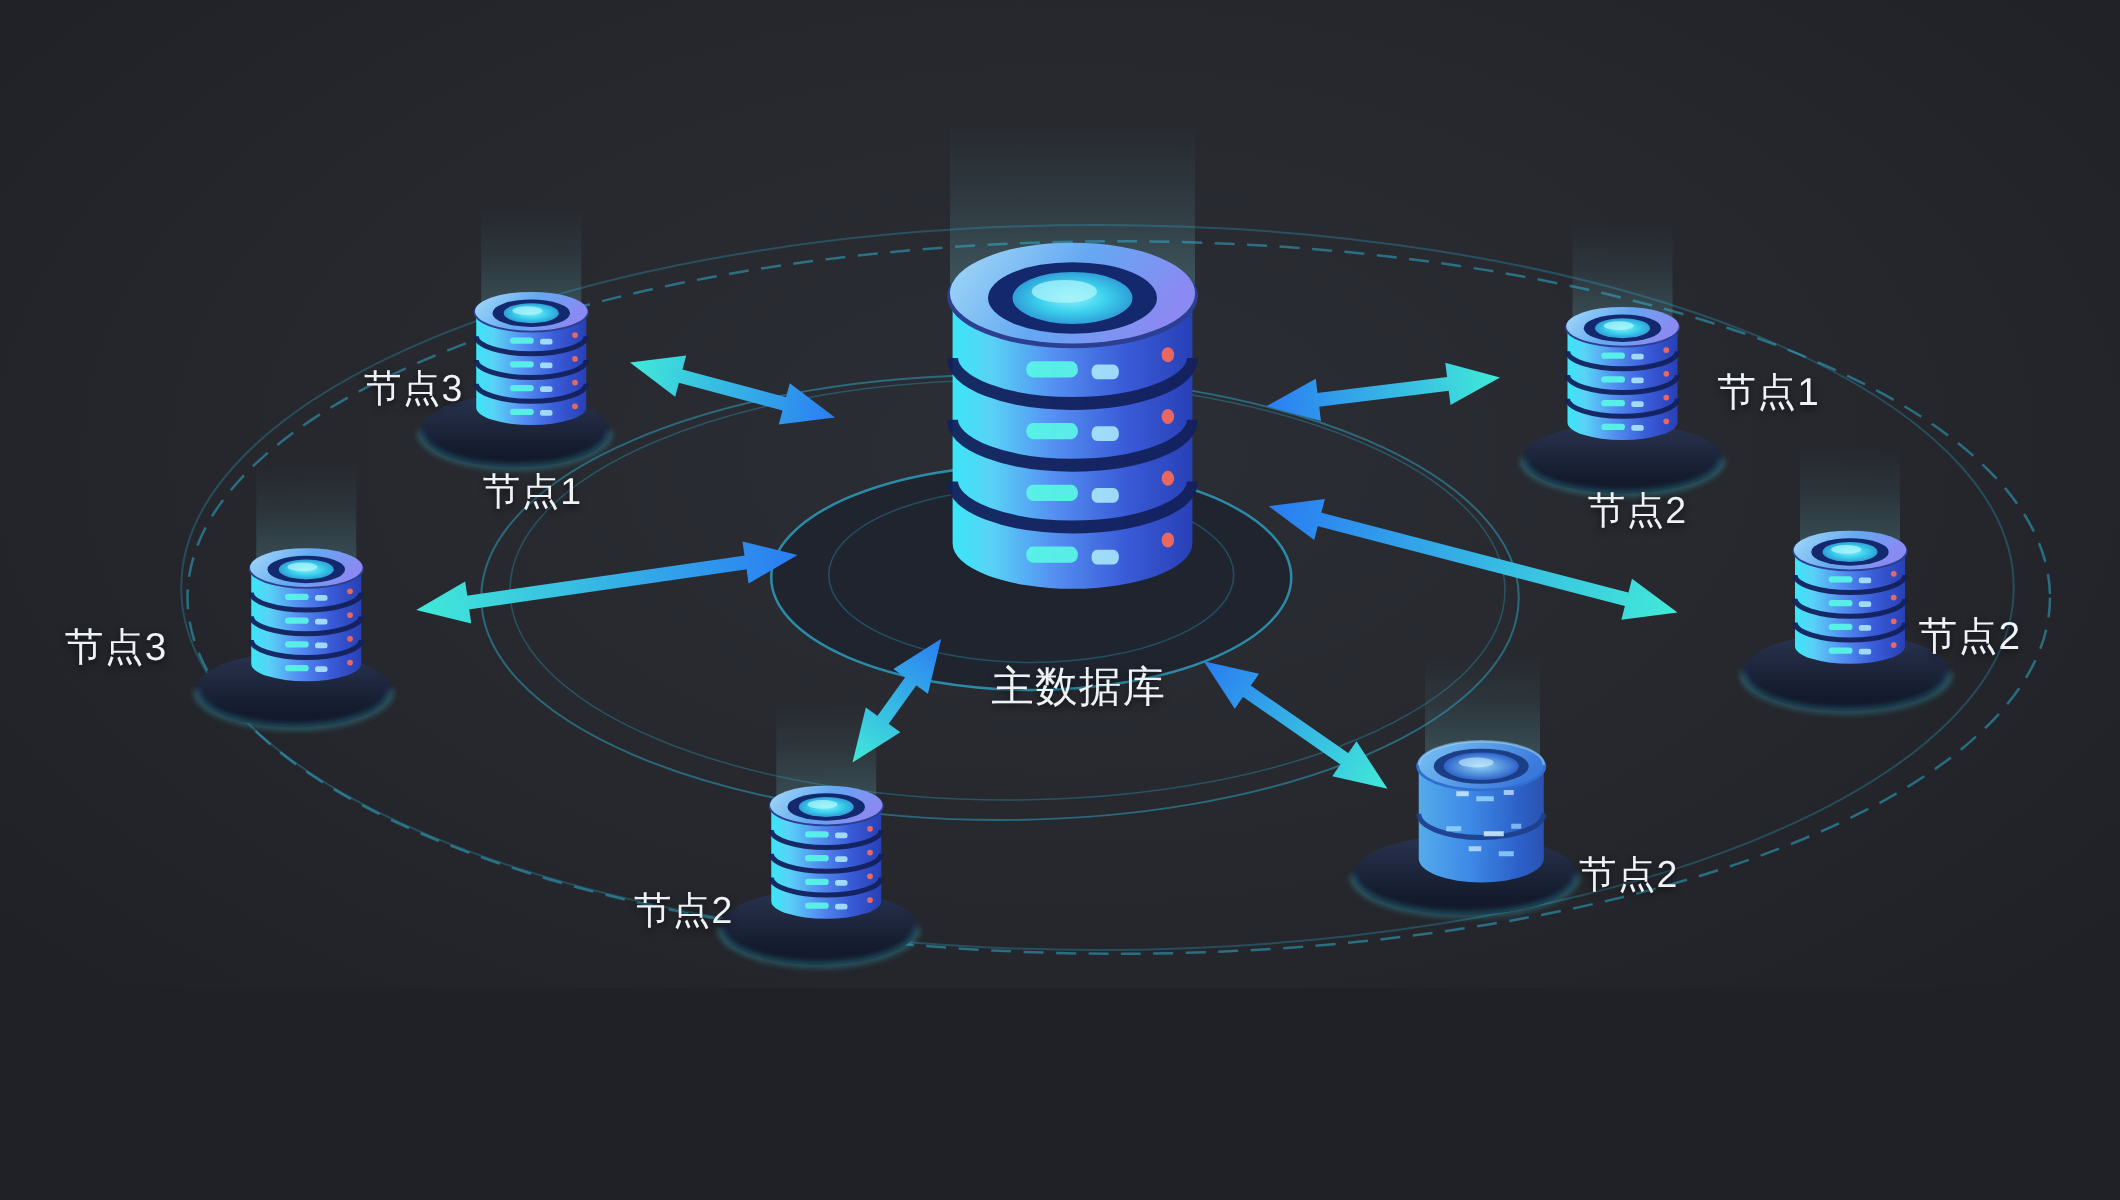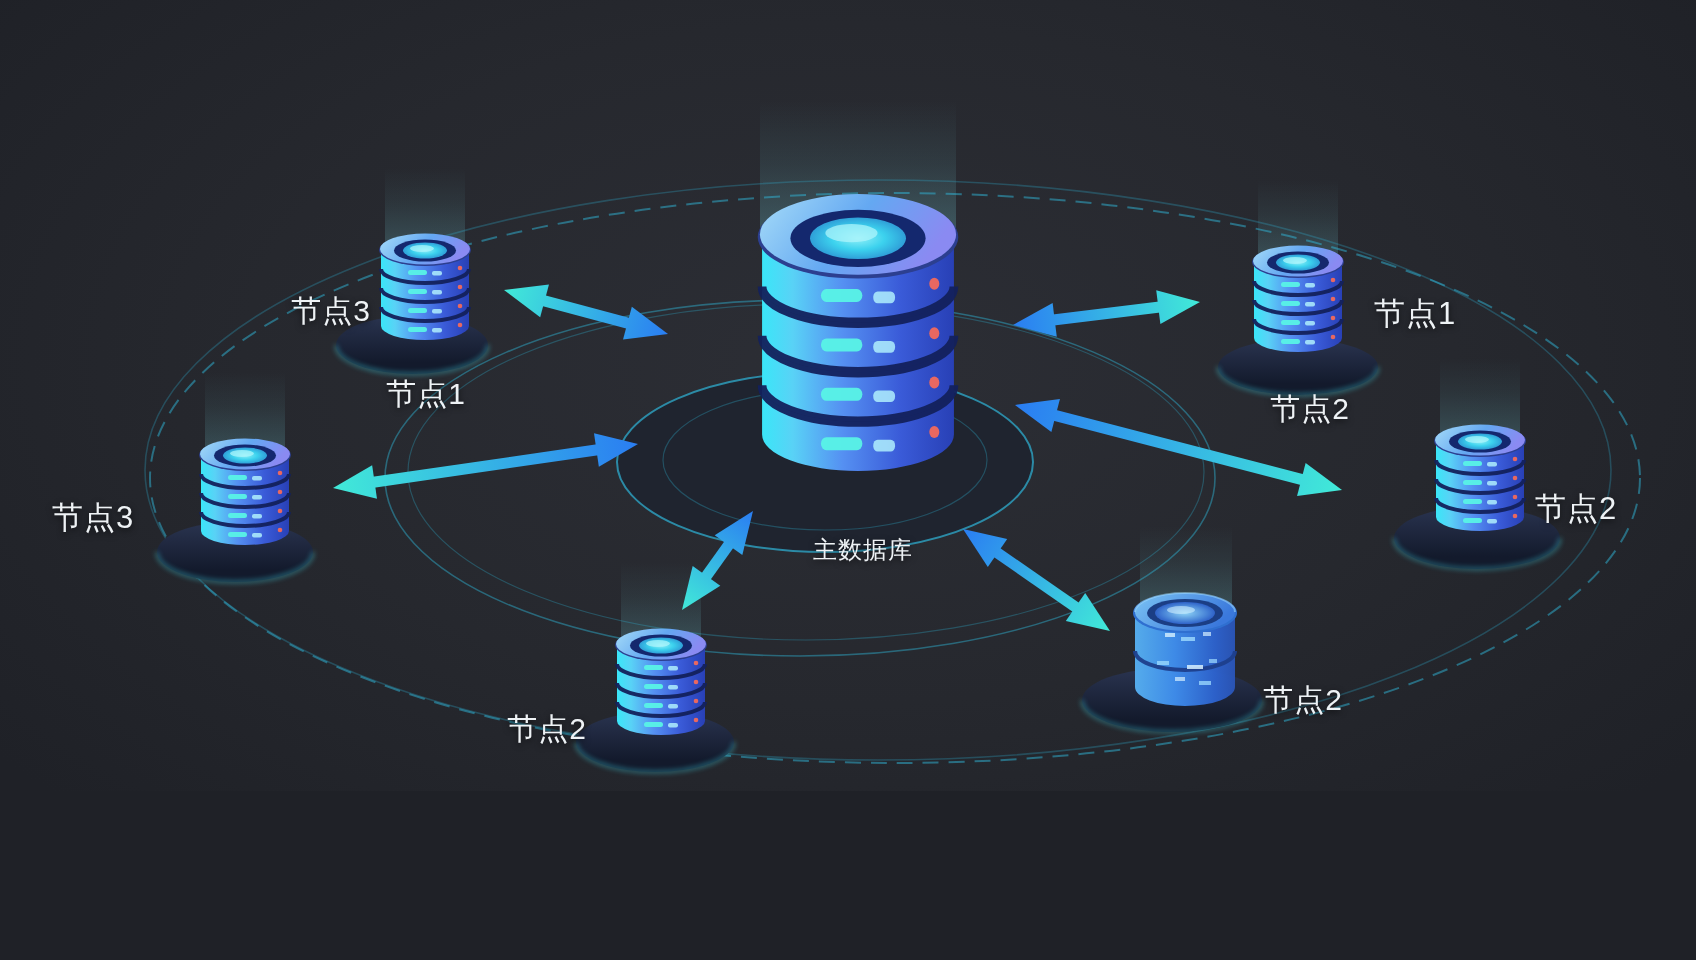--- a/index.html
+++ b/index.html
@@ -224,15 +224,15 @@
 
   <div id="labels-layer">
       <div class="node-label" style="left: 331px; top: 311px; font-size: 30px;">节点3</div>
       <div class="node-label" style="left: 426px; top: 394px; font-size: 30px;">节点1</div>
       <div class="node-label" style="left: 1415px; top: 314px; font-size: 31px;">节点1</div>
       <div class="node-label" style="left: 1310px; top: 409px; font-size: 30px;">节点2</div>
       <div class="node-label" style="left: 93px; top: 518px; font-size: 31px;">节点3</div>
       <div class="node-label" style="left: 1576px; top: 509px; font-size: 31px;">节点2</div>
       <div class="node-label" style="left: 547px; top: 729px; font-size: 30px;">节点2</div>
       <div class="node-label" style="left: 1303px; top: 700px; font-size: 30px;">节点2</div>
-      <div class="node-label" style="left: 863px; top: 550px; font-size: 24px;">主数据库</div>
+      <div class="node-label" style="left: 863px; top: 550px; font-size: 34px;">主数据库</div>
     </div>
 </div>
 
 </body></html>

